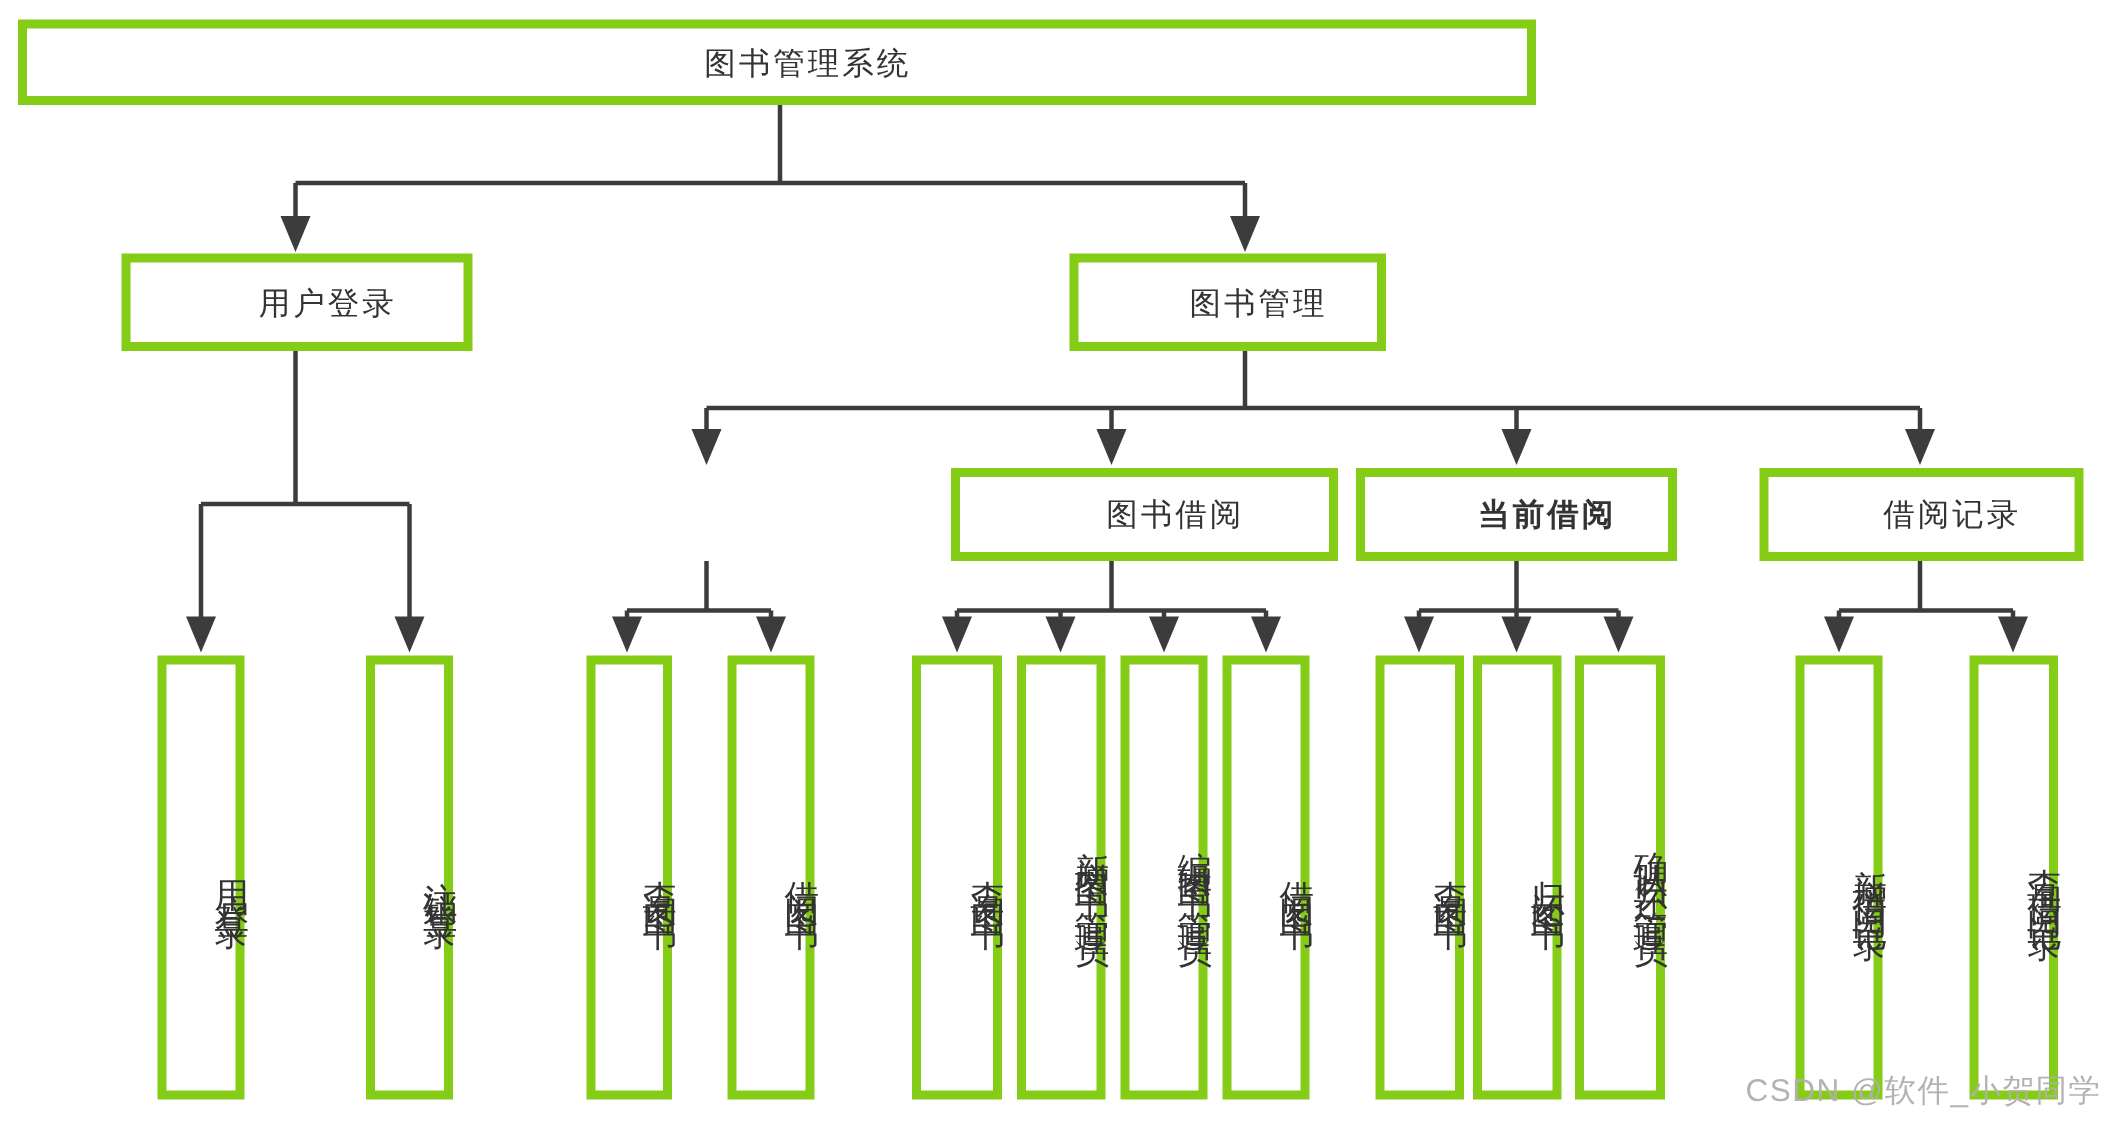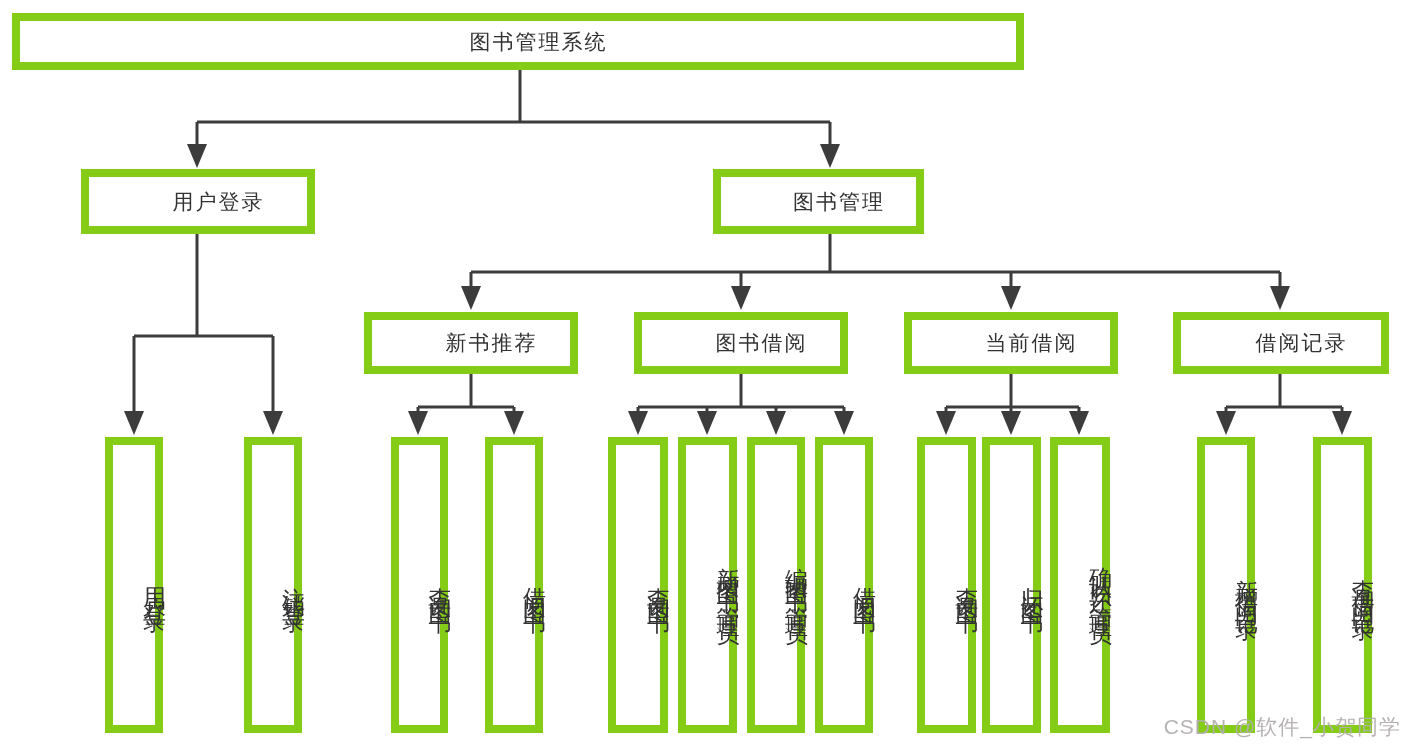--- a/index.html
+++ b/index.html
@@ -8,21 +8,21 @@
     width:1405px;height:747px;
     background:#ffffff;
     font-family:"Liberation Sans","DejaVu Sans",sans-serif;
     overflow:hidden;
   }
   .stage svg{position:absolute;left:0;top:0;z-index:1;}
   .node{
     position:absolute;
     box-sizing:border-box;
     background:#ffffff;
-    border:8px solid #84cc16;
+    border:6px solid #84cc16;
     color:#333333;
     display:flex;
     align-items:center;
     justify-content:center;
     z-index:2;
     padding-left:41px;
   }
   .hbox{
     font-size:21px;
     letter-spacing:2px;
@@ -92,23 +92,22 @@
     <path class="cline" d="M1280,374 V407 M1226,407 H1342 M1226,407 V413 M1342,407 V413"></path>
     <polygon class="ahead" points="1226,435 1216,411 1236,411"></polygon>
     <polygon class="ahead" points="1342,435 1332,411 1352,411"></polygon>
   </svg>
 
   <div class="node hbox root" style="left:12px;top:13px;width:1012px;">图书管理系统</div>
 
   <div class="node hbox lvl2" style="left:81px;top:169px;width:234px;">用户登录</div>
   <div class="node hbox lvl2" style="left:713px;top:169px;width:211px;">图书管理</div>
 
-  <div class="node hbox" style="left:364px;top:312px;width:214px;">新书推荐</div>
-  <div class="node hbox" style="left:634px;top:312px;width:214px;">图书借阅</div>
-  <div class="node hbox" style="left:904px;top:312px;width:214px;">当前借阅</div>
+  <div class="node hbox" style="left:634px;top:312px;width:258px;">图书借阅</div>
+  <div class="node hbox" style="left:904px;top:312px;width:214px;font-weight:bold;">当前借阅</div>
   <div class="node hbox" style="left:1173px;top:312px;width:216px;">借阅记录</div>
 
   <div class="node vbox" style="left:105px;width:58px;">用户登录</div>
   <div class="node vbox" style="left:244px;width:58px;">注销登录</div>
 
   <div class="node vbox" style="left:391px;width:57px;">查询图书</div>
   <div class="node vbox" style="left:485px;width:58px;">借阅图书</div>
 
   <div class="node vbox" style="left:608px;width:60px;">查询图书</div>
   <div class="node vbox" style="left:678px;width:59px;">新增图书（管理员）</div>

